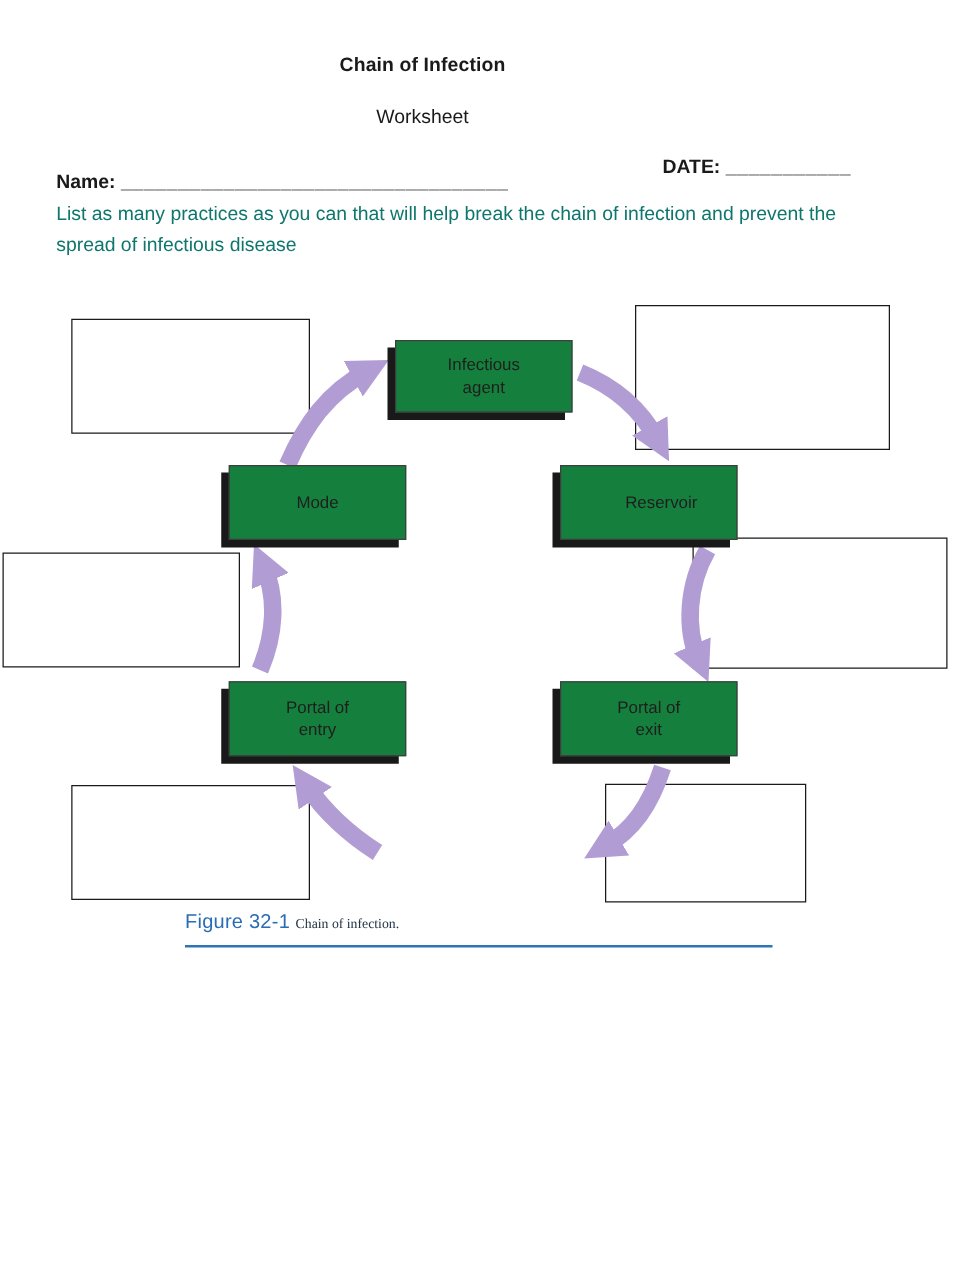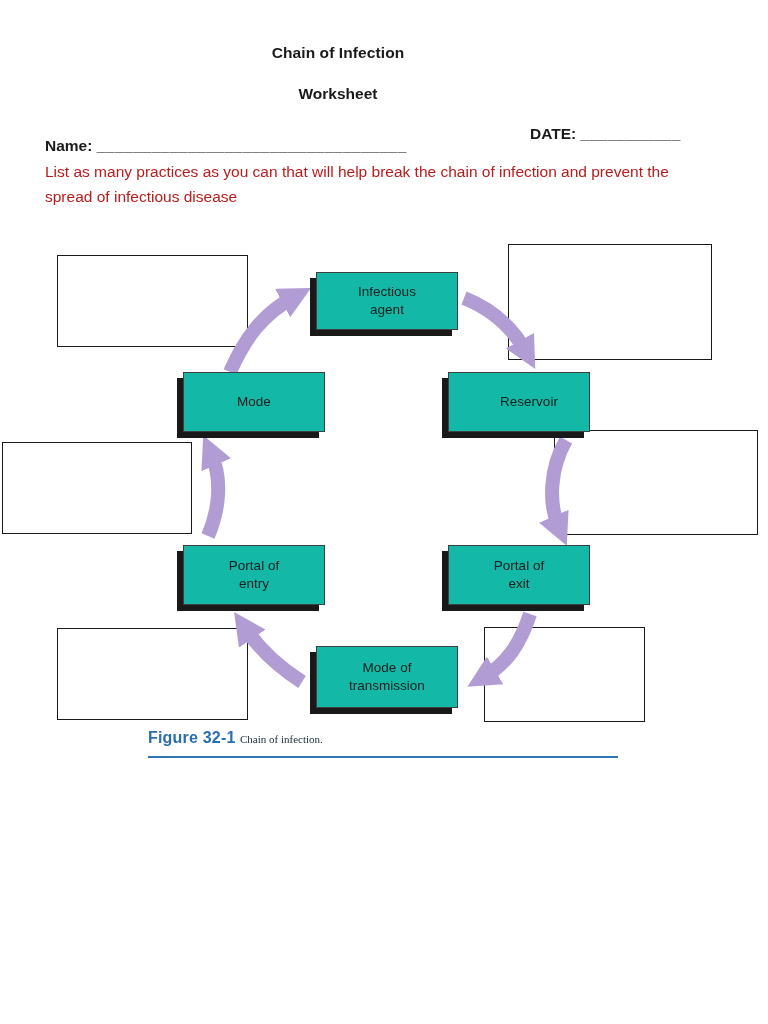--- a/index.html
+++ b/index.html
@@ -4,56 +4,56 @@
 <style>
   html,body{margin:0;padding:0;background:#888;}
   .page{
     position:relative;width:768px;height:1024px;background:#ffffff;
     margin:0 auto;overflow:hidden;
     font-family:"Liberation Sans","DejaVu Sans",sans-serif;color:#1a1a1a;
   }
   
   .title-block{position:absolute;top:44px;left:0;width:676px;text-align:center;}
   .title-line1{font-size:15.5px;font-weight:bold;letter-spacing:.1px;}
-  .title-line2{font-size:15.5px;font-weight:bold;margin-top:23px;}
+  .title-line2{font-size:15.5px;font-weight:normal;margin-top:23px;}
   .form-row{position:absolute;top:125px;left:45px;width:678px;font-size:15.5px;font-weight:bold;}
   .name-group{position:absolute;left:0;top:12px;white-space:nowrap;}
   .date-group{position:absolute;left:485px;top:0;white-space:nowrap;}
   .blank{font-weight:bold;letter-spacing:.5px;}
   .instructions{
     position:absolute;top:160px;left:45px;width:665px;
-    font-size:15.5px;line-height:1.6;color:#b91c1c;
+    font-size:15.5px;line-height:1.6;color:#0f766e;
   }
   
   .answer-box{
     position:absolute;background:#ffffff;border:1.5px solid #1a1a1a;box-sizing:border-box;z-index:1;
   }
   .arrow-layer{position:absolute;top:0;left:0;width:768px;height:1024px;z-index:2;pointer-events:none;}
   .node{
     position:absolute;box-sizing:border-box;z-index:3;
-    background:#14b8a6;border:1.2px solid #3f3f3f;
+    background:#15803d;border:1.2px solid #3f3f3f;
     box-shadow:-6px 6px 0 #191919;
     display:flex;align-items:center;justify-content:center;text-align:center;
     font-size:13.5px;color:#1e1e1e;white-space:pre-line;line-height:1.3;
   }
   .node-infectious{left:316px;top:272px;width:142px;height:58px;}
   .node-host{left:183px;top:372px;width:142px;height:60px;}
   .node-reservoir{left:448px;top:372px;width:142px;height:60px;padding-left:20px;}
   .node-entry{left:183px;top:545px;width:142px;height:60px;}
   .node-exit{left:448px;top:545px;width:142px;height:60px;}
   .node-mode{left:316px;top:646px;width:142px;height:62px;}
   .box-a{left:57px;top:255px;width:191px;height:92px;}
   .box-b{left:508px;top:244px;width:204px;height:116px;}
   .box-c{left:2px;top:442px;width:190px;height:92px;}
   .box-d{left:554px;top:430px;width:204px;height:105px;}
   .box-e{left:57px;top:628px;width:191px;height:92px;}
   .box-f{left:484px;top:627px;width:161px;height:95px;}
   
   .caption{position:absolute;left:148px;top:729px;font-size:16px;white-space:nowrap;}
-  .figure-label{font-weight:bold;color:#2a6db4;letter-spacing:.2px;}
+  .figure-label{font-weight:normal;color:#2a6db4;letter-spacing:.2px;}
   .figure-text{font-family:"Liberation Serif","DejaVu Serif",serif;color:#203245;font-size:11px;}
   .caption-rule{position:absolute;left:148px;top:756px;width:470px;height:2px;background:#2e75b6;}
 </style>
 </head>
 <body>
 
 <div class="page">
 
   <div class="title-block">
     <div class="title-line1">Chain of Infection</div>
@@ -97,22 +97,20 @@
   </svg>
 
   <div class="node node-infectious">Infectious
 agent</div>
   <div class="node node-host">Mode</div>
   <div class="node node-reservoir">Reservoir</div>
   <div class="node node-entry">Portal of
 entry</div>
   <div class="node node-exit">Portal of
 exit</div>
-  <div class="node node-mode">Mode of
-transmission</div>
 
   <div class="caption">
     <span class="figure-label">Figure 32-1</span>
     <span class="figure-text">Chain of infection.</span>
   </div>
   <div class="caption-rule"></div>
 
 </div>
 
 </body></html>

